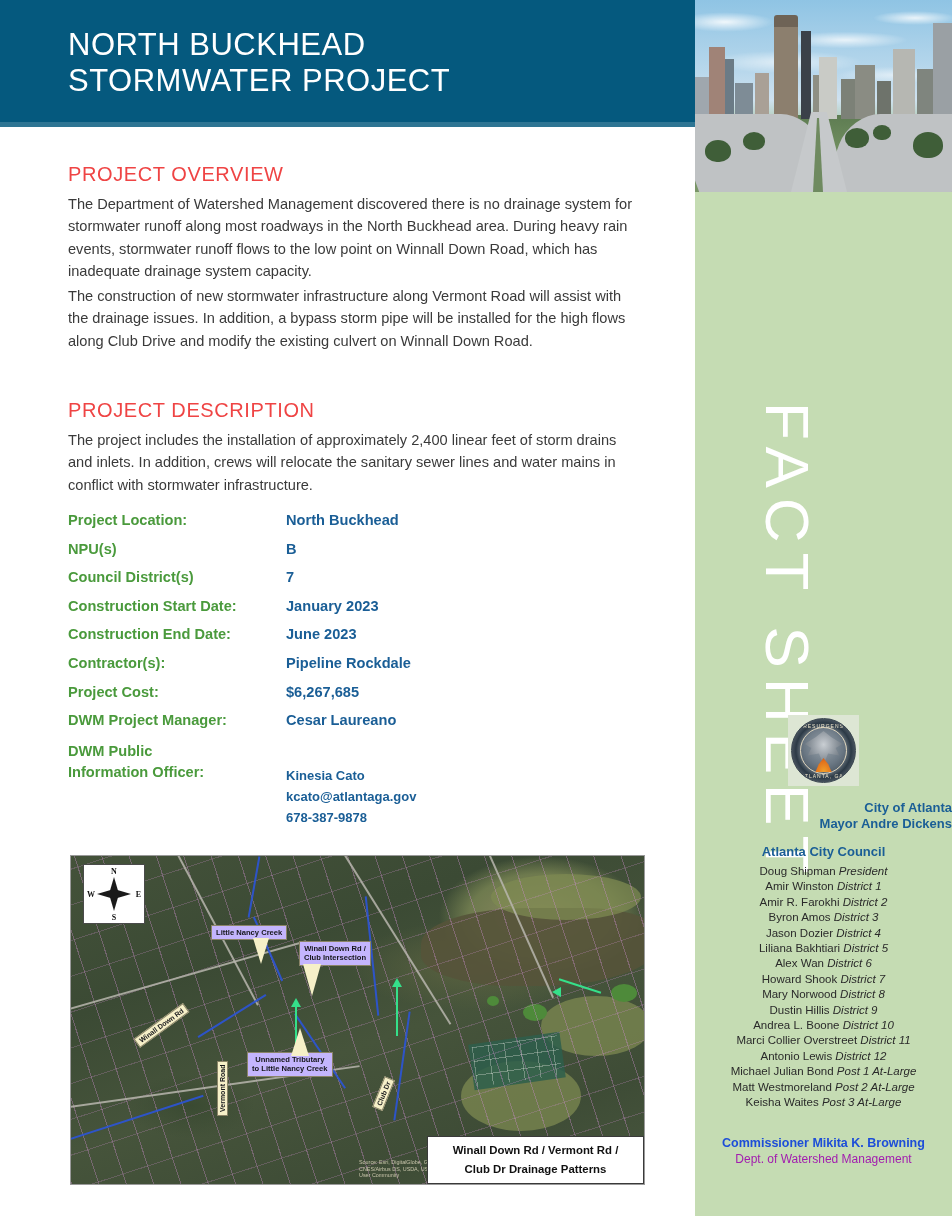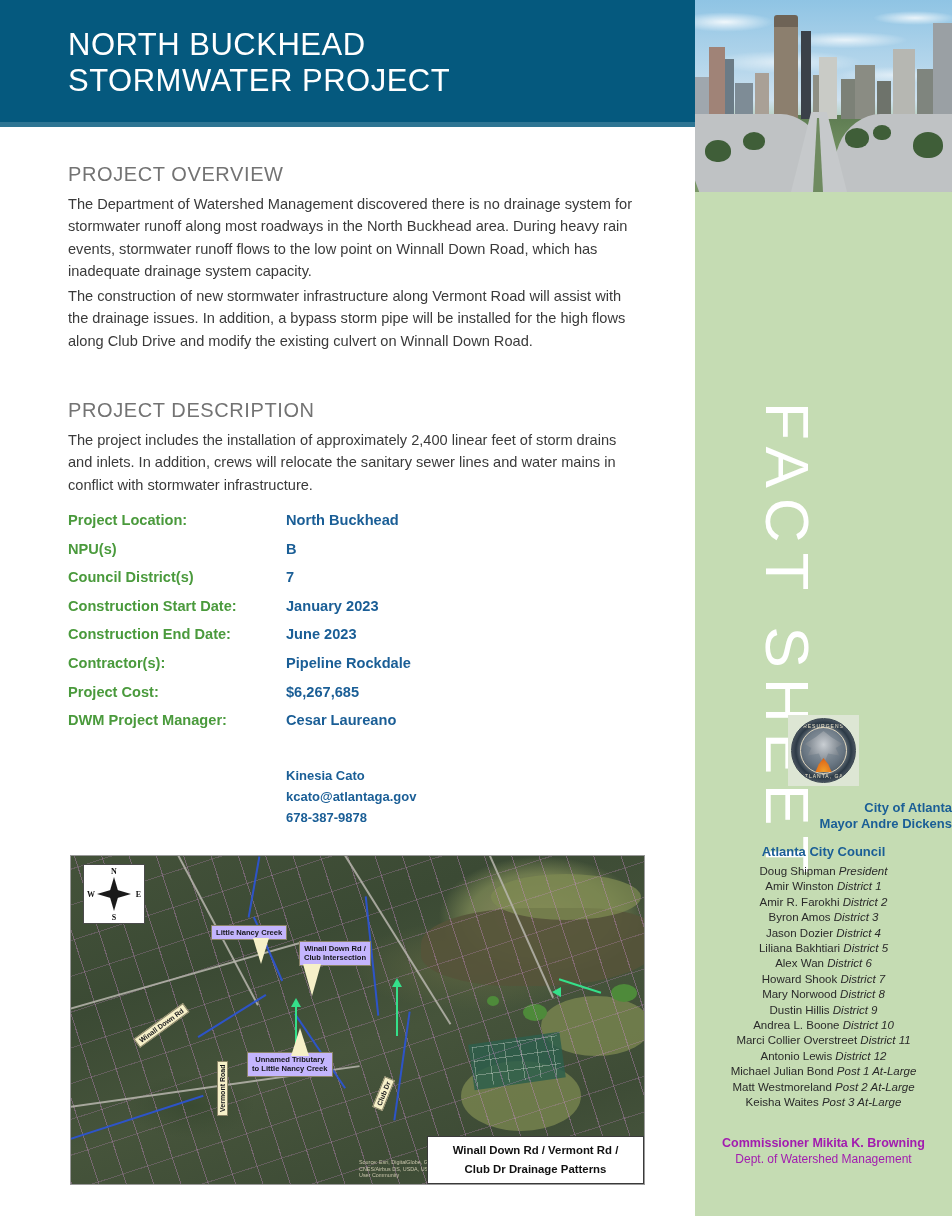--- a/index.html
+++ b/index.html
@@ -182,36 +182,36 @@
     color: #2A2A2A;
     font-size: 11.5px;
     line-height: 15.4px;
   }
   .council-list .nm { font-style: normal; }
   .council-list .ds { font-style: italic; }
 
   .commissioner {
     position: absolute; left: 0; right: 0; top: 944px;
     text-align: center;
-    color: #a21caf;
+    color: #1d4ed8;
     font-weight: bold;
     font-size: 12.5px;
   }
   .dept {
     position: absolute; left: 0; right: 0; top: 960px;
     text-align: center;
     color: #a21caf;
     font-weight: normal;
     font-size: 12px;
   }
 
   
   .main { position: absolute; left: 0; top: 127px; width: 695px; }
   .sec-head {
-    color: #737373;
+    color: #ef4444;
     font-size: 20px;
     font-weight: 400;
     letter-spacing: 0.6px;
     font-family: "Liberation Sans", sans-serif;
   }
   .body-p {
     color: #3A3A3A;
     font-size: 14.6px;
     line-height: 22.4px;
     font-family: "Liberation Sans", sans-serif;
@@ -510,20 +510,24 @@
       </div>
       <div class="drow">
         <div class="dlabel">Project Cost:</div>
         <div class="dvalue">$6,267,685</div>
       </div>
       <div class="drow">
         <div class="dlabel">DWM Project Manager:</div>
         <div class="dvalue">Cesar Laureano</div>
       </div>
       <div class="pio-row">
+        <div class="dlabel2 pio-label">
+          <div>DWM Public</div>
+          <div>Information Officer:</div>
+        </div>
         <div class="pio-value">
           <div>Kinesia Cato</div>
           <div>kcato@atlantaga.gov</div>
           <div>678-387-9878</div>
         </div>
       </div>
     </div>
 </div>
 
 <div class="map">

